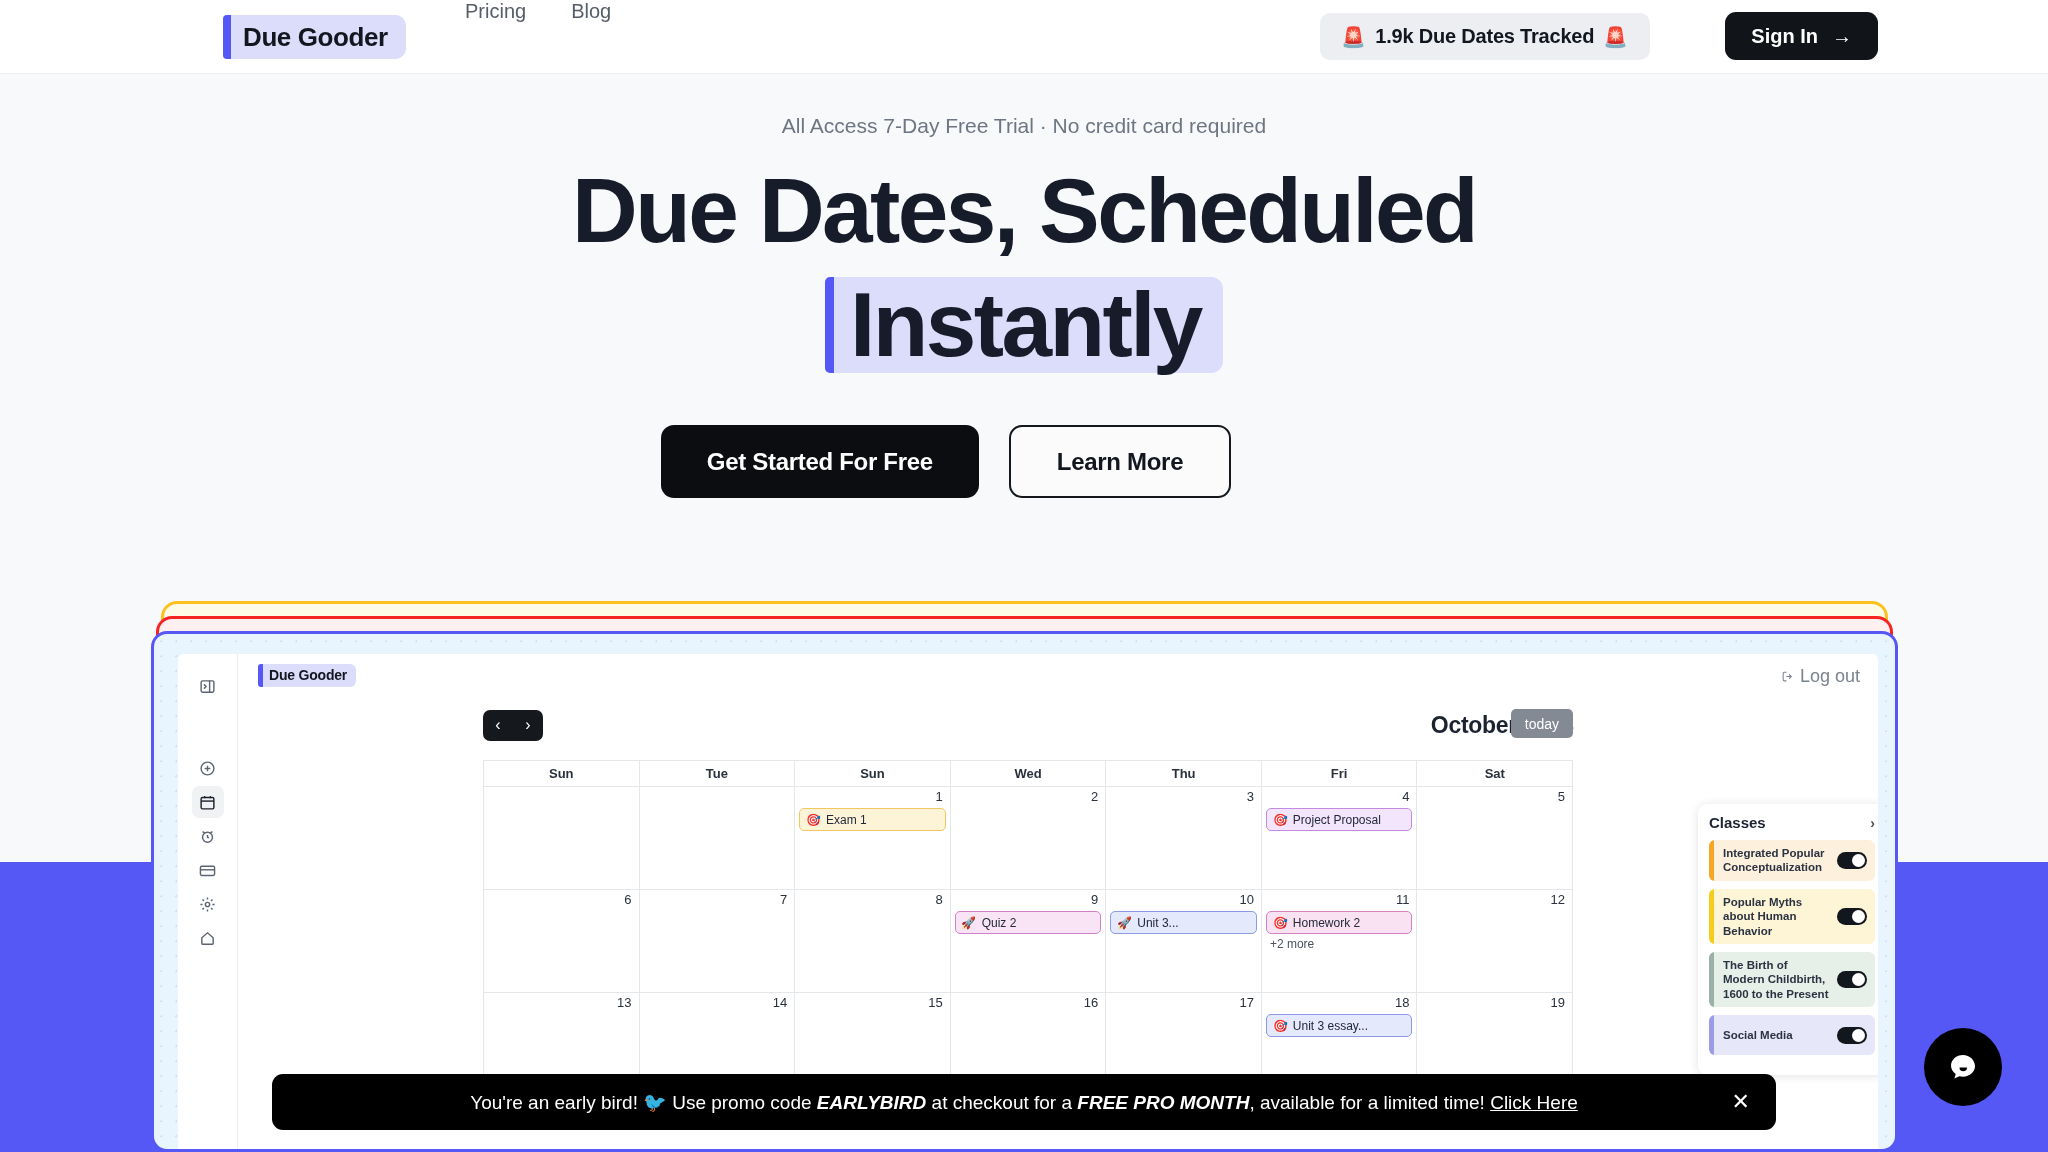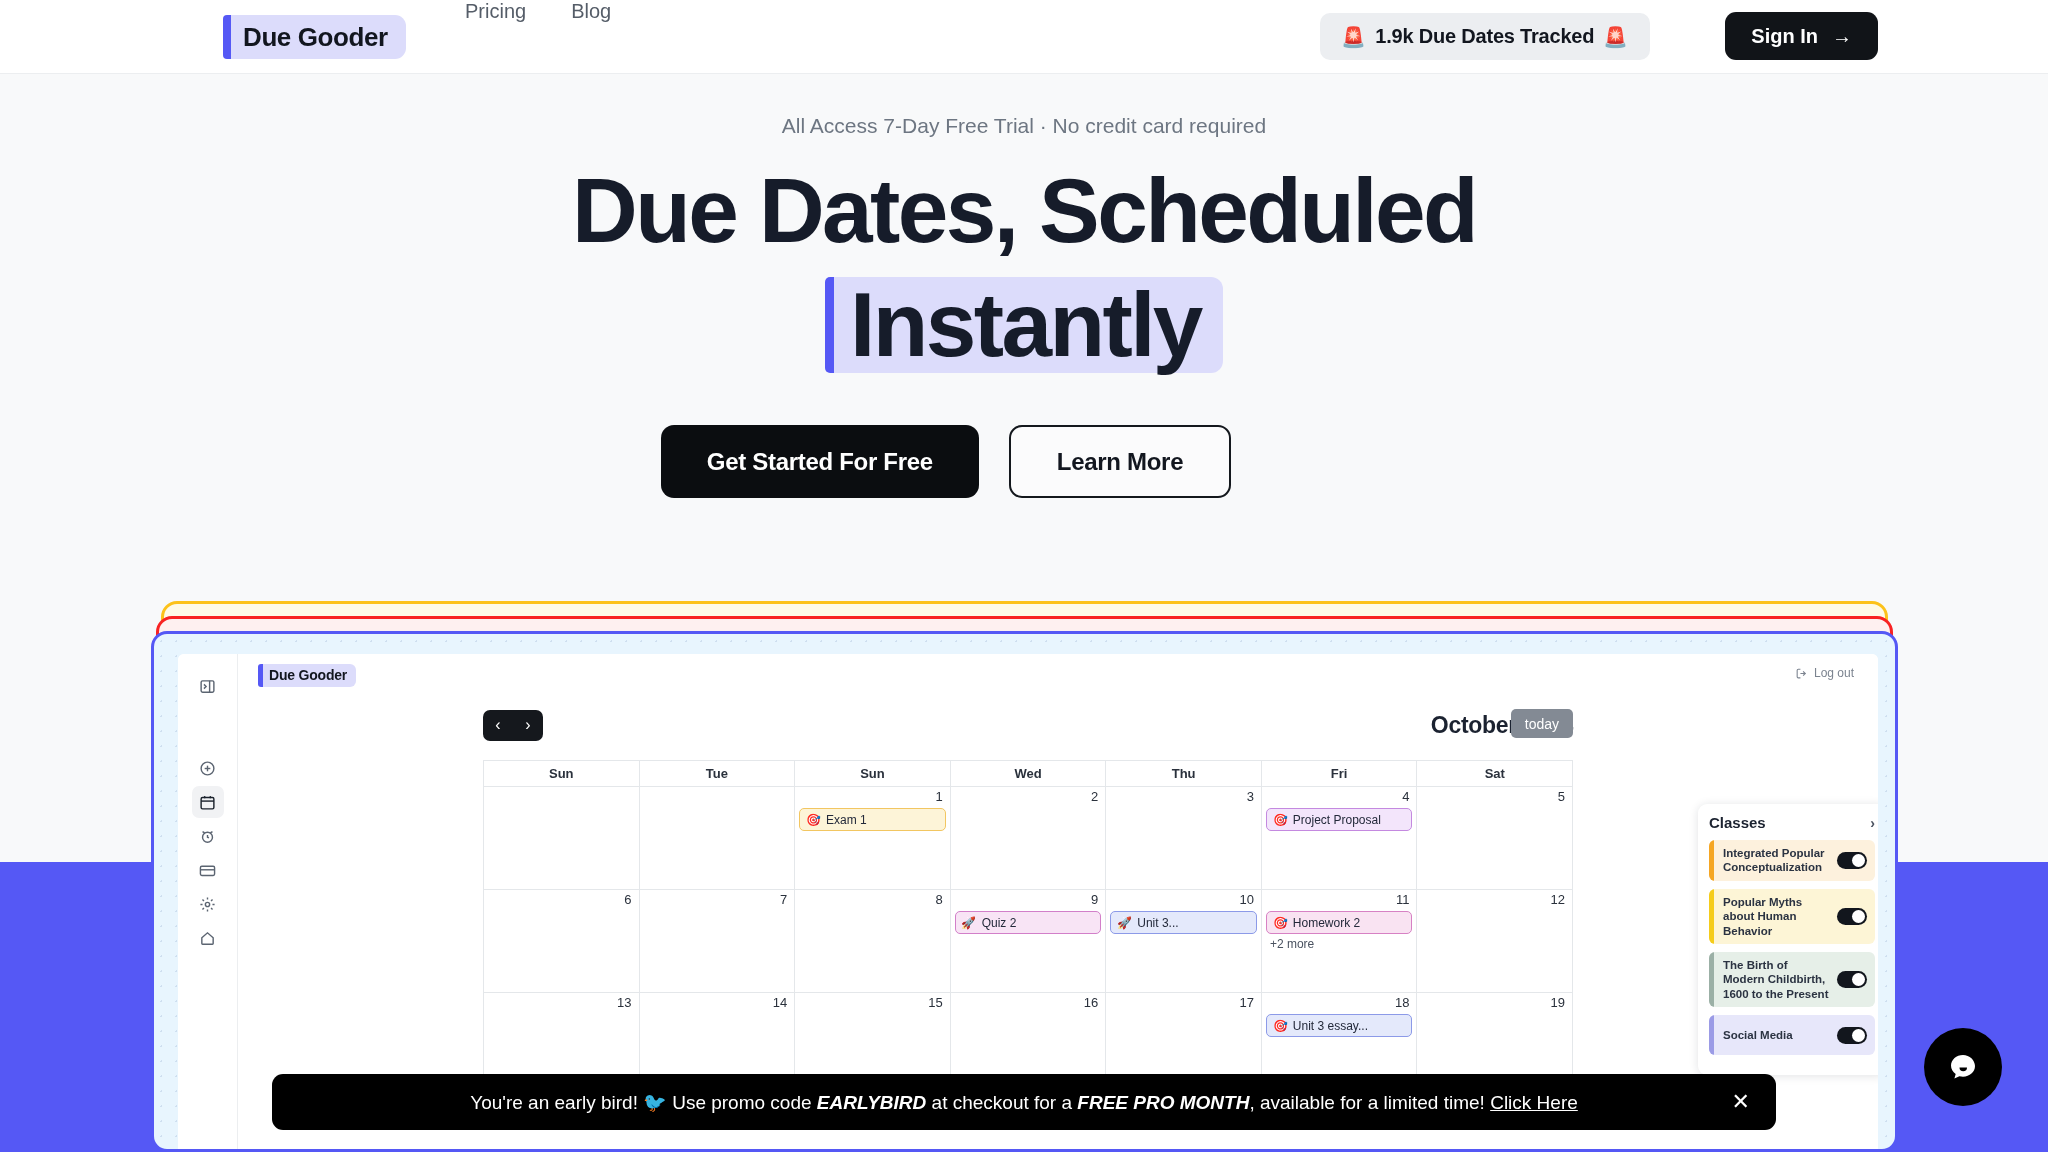--- a/index.html
+++ b/index.html
@@ -197,23 +197,23 @@
     padding: 0 18px 0 20px; position: relative;
   }
   .app-logo-wrap { display: flex; align-items: stretch; height: 23px; }
   .app-logo-bar { width: 5px; background: #5558f5; border-radius: 3px 0 0 3px; }
   .app-logo-pill {
     background: #dcdcfb; border-radius: 0 6px 6px 0;
     padding: 0 9px 0 6px; display: flex; align-items: center;
     font-size: 14px; font-weight: 700; color: #12161f; letter-spacing: -0.2px;
   }
   .logout {
-    position: absolute; right: 24px; top: 12px;
+    position: absolute; right: 18px; top: 12px;
     display: flex; align-items: center; gap: 6px;
-    font-size: 12px; color: #7b838f; cursor: pointer;
+    font-size: 18px; color: #7b838f; cursor: pointer;
   }
 
   
   .cal {
     position: absolute; left: 245px; top: 54px;
     width: 1090px;
   }
   .cal-header {
     display: flex; align-items: center; height: 34px;
     position: relative; margin-bottom: 18px;

